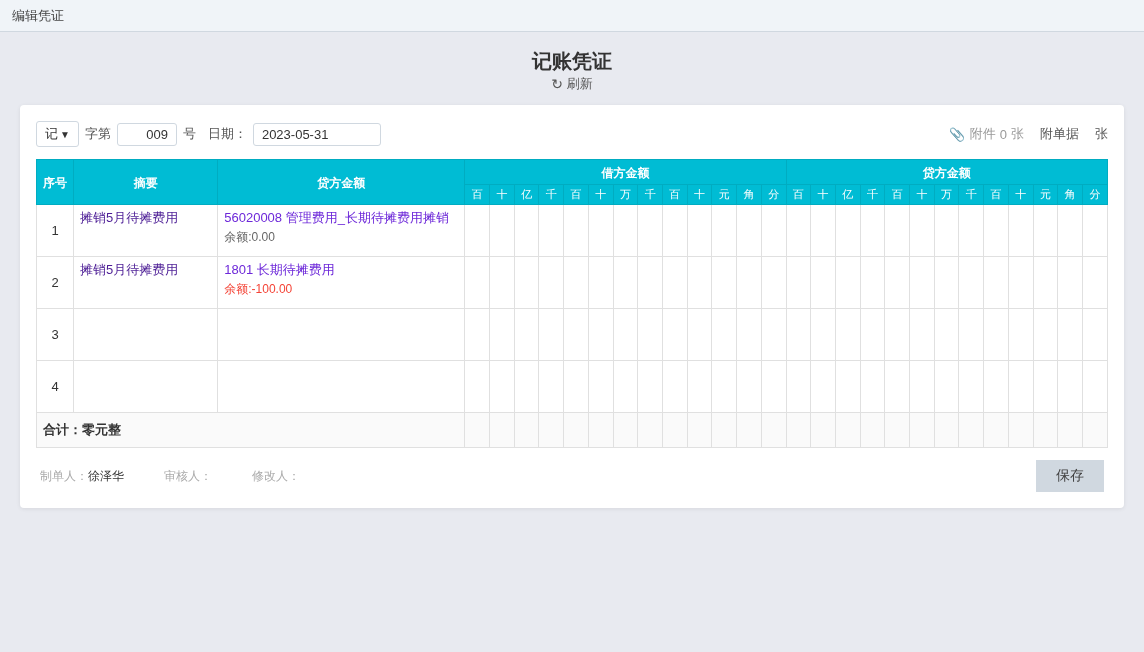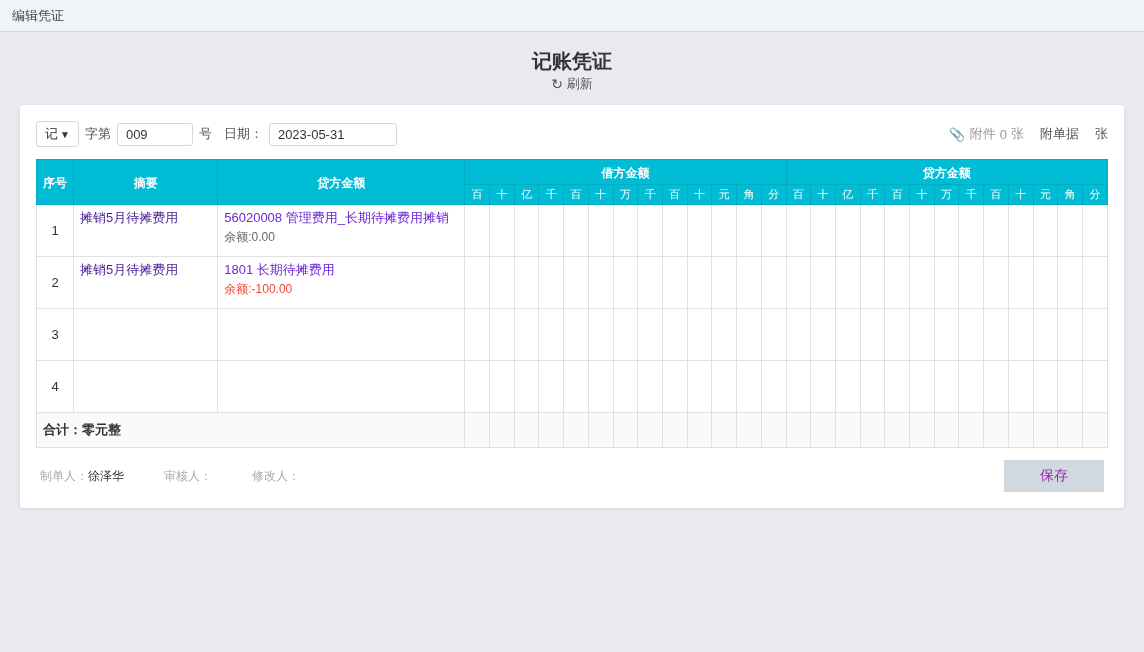--- a/index.html
+++ b/index.html
@@ -85,21 +85,21 @@
     }
     .input-field {
       border: 1px solid #d0d8e0;
       border-radius: 3px;
       padding: 3px 8px;
       font-size: 13px;
       color: #333;
       background: #fff;
       outline: none;
     }
-    .input-field.small { width: 76px; text-align: left; }
+    .input-field.small { width: 60px; text-align: right; }
     .input-field.date { width: 128px; }
     .right-controls {
       margin-left: auto;
       display: flex;
       align-items: center;
       gap: 16px;
     }
     .attachment-link {
       color: #999;
       font-size: 13px;
@@ -202,24 +202,24 @@
       color: #aaa;
       font-size: 12px;
     }
     .footer-item span.value {
       color: #333;
       text-align: center;
     }
     .save-btn {
       margin-left: auto;
       background: #d0d8e0;
-      color: #a21caf;
+      color: #404040;
       border: none;
       border-radius: 0;
-      padding: 7px 36px;
+      padding: 7px 20px;
       font-size: 14px;
       cursor: not-allowed;
     }
     .scrollbar-area {
       position: relative;
       overflow: hidden;
     }
     .chevron { font-size: 10px; }
   </style>
 </head>

